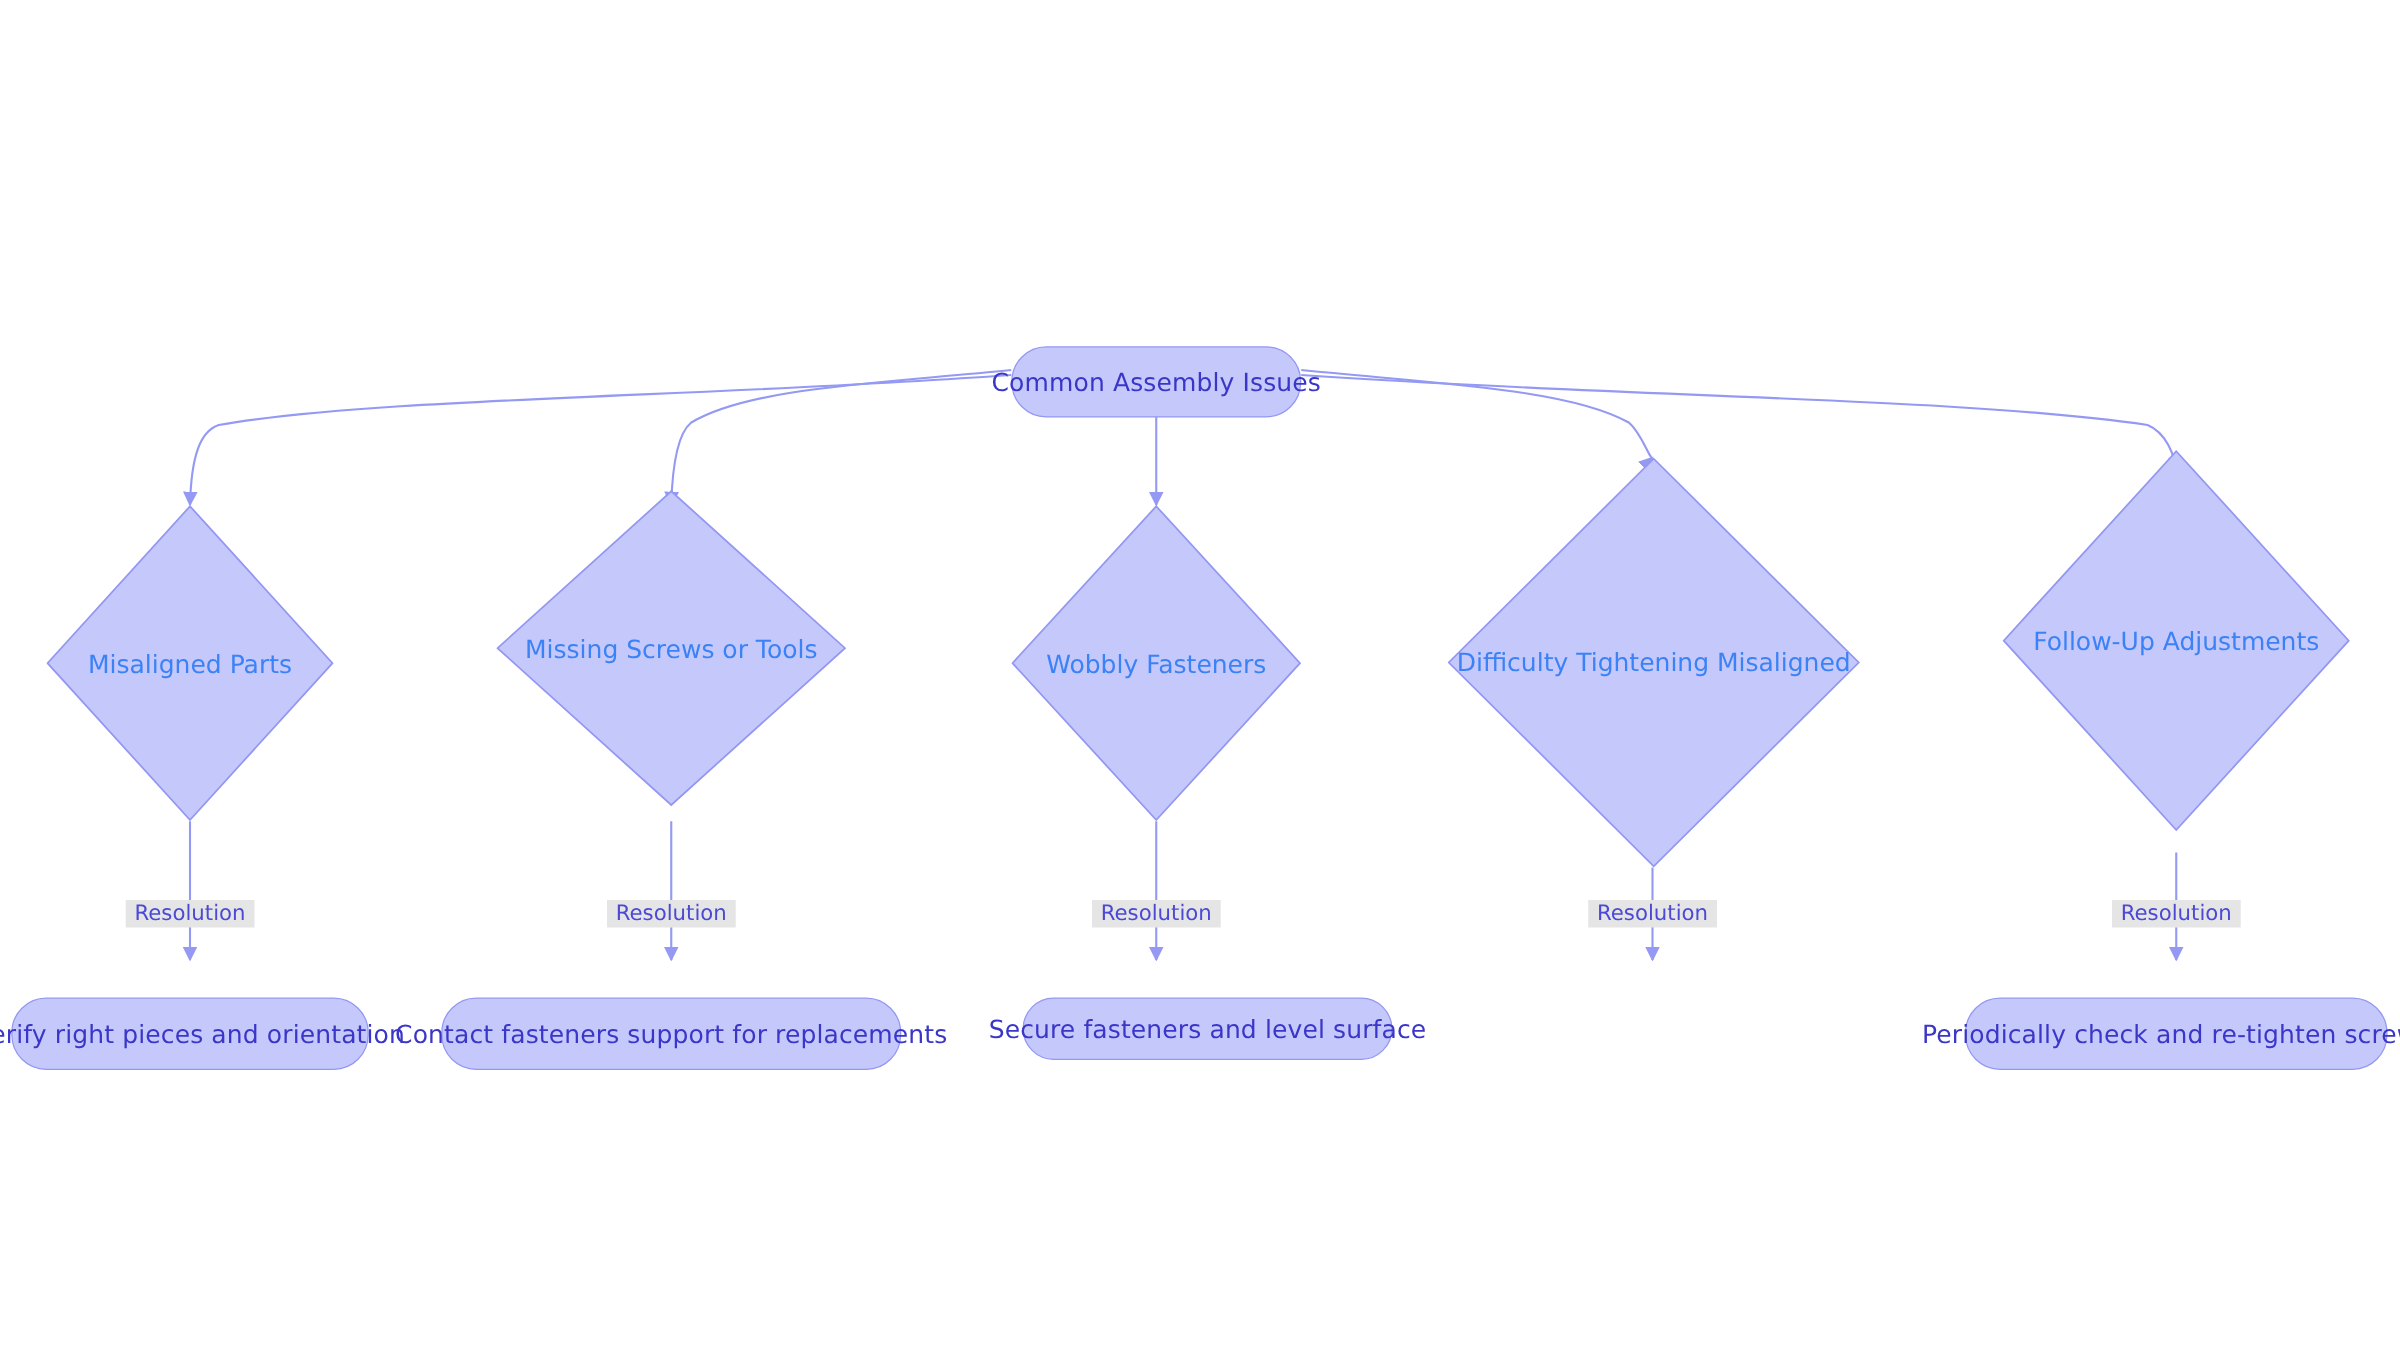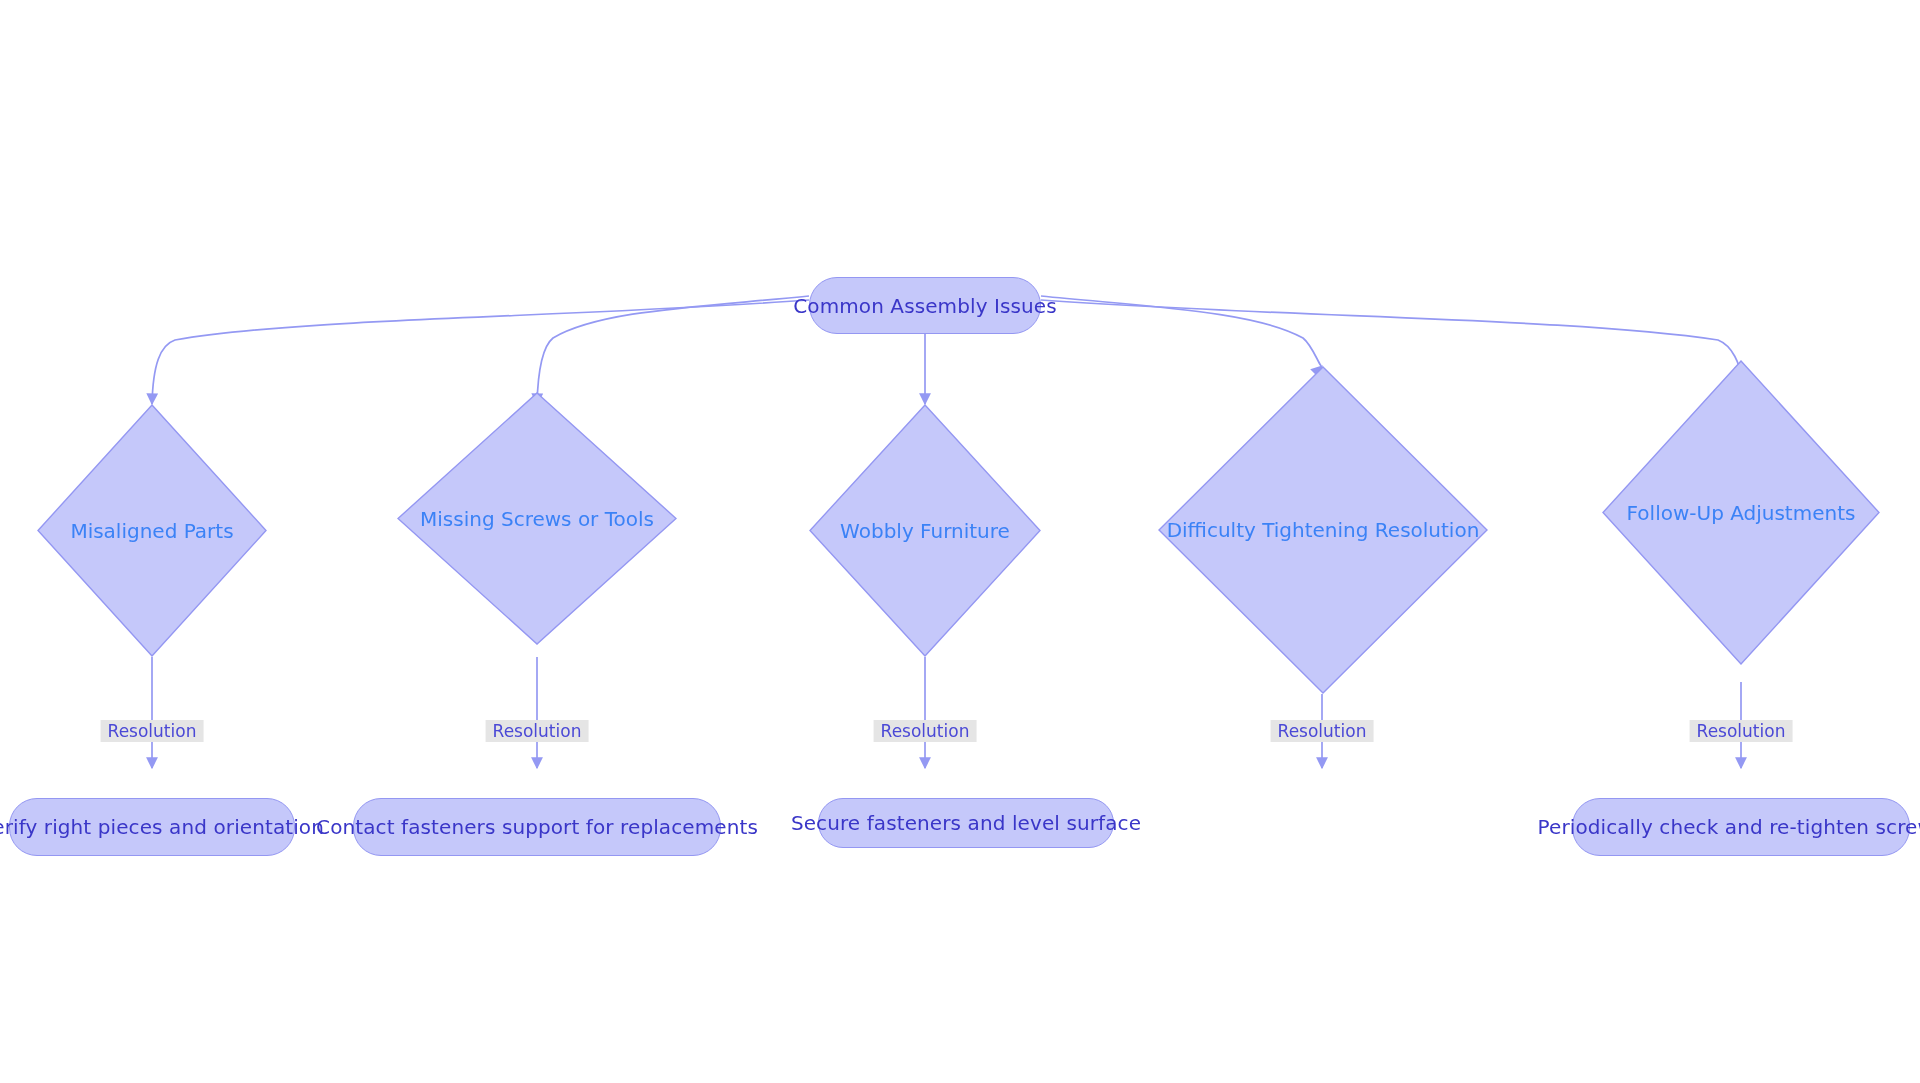--- a/index.html
+++ b/index.html
@@ -61,28 +61,28 @@
     <svg class="dia-shape" viewBox="0 0 280 253" preserveAspectRatio="none">
       <polygon points="140,1 279,126.5 140,252 1,126.5" fill="#c5c8fa" stroke="#9497f2" stroke-width="1.4"></polygon>
     </svg>
     <span class="lbl">Missing Screws or Tools</span>
   </div>
 
   <div class="dia-wrap" style="left:809px;top:404px;width:232px;height:253px;">
     <svg class="dia-shape" viewBox="0 0 232 253" preserveAspectRatio="none">
       <polygon points="116,1 231,126.5 116,252 1,126.5" fill="#c5c8fa" stroke="#9497f2" stroke-width="1.4"></polygon>
     </svg>
-    <span class="lbl">Wobbly Furniture</span>
+    <span class="lbl">Wobbly Fasteners</span>
   </div>
 
   <div class="dia-wrap" style="left:1158px;top:366px;width:330px;height:328px;">
     <svg class="dia-shape" viewBox="0 0 330 328" preserveAspectRatio="none">
       <polygon points="165,1 329,164 165,327 1,164" fill="#c5c8fa" stroke="#9497f2" stroke-width="1.4"></polygon>
     </svg>
-    <span class="lbl">Difficulty Tightening Resolution</span>
+    <span class="lbl">Difficulty Tightening Misaligned</span>
   </div>
 
   <div class="dia-wrap" style="left:1602px;top:360px;width:278px;height:305px;text-decoration:underline;">
     <svg class="dia-shape" viewBox="0 0 278 305" preserveAspectRatio="none">
       <polygon points="139,1 277,152.5 139,304 1,152.5" fill="#c5c8fa" stroke="#9497f2" stroke-width="1.4"></polygon>
     </svg>
     <span class="lbl">Follow-Up Adjustments</span>
   </div>
 
   <div class="edge-label" style="left:152px;top:731px;"><span>Resolution</span></div>

